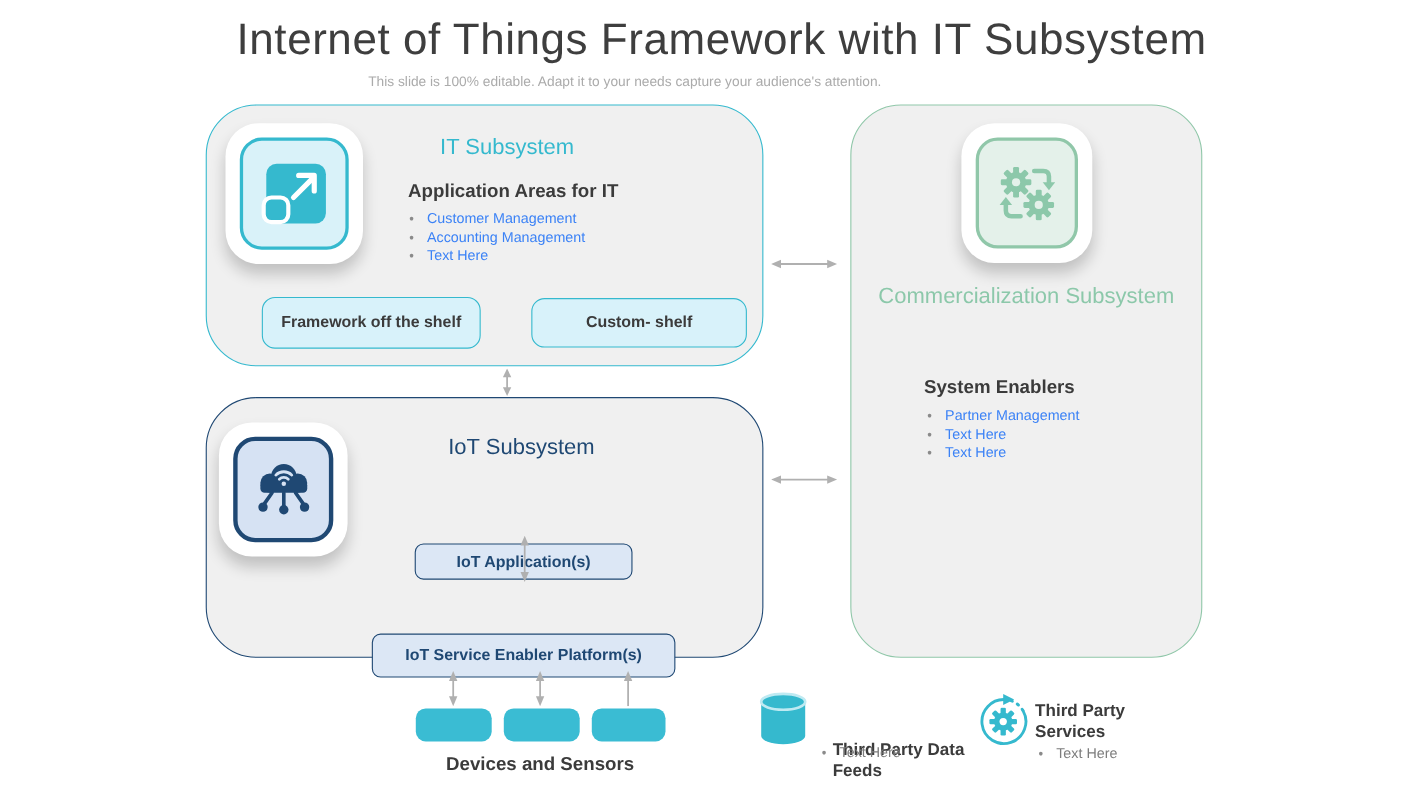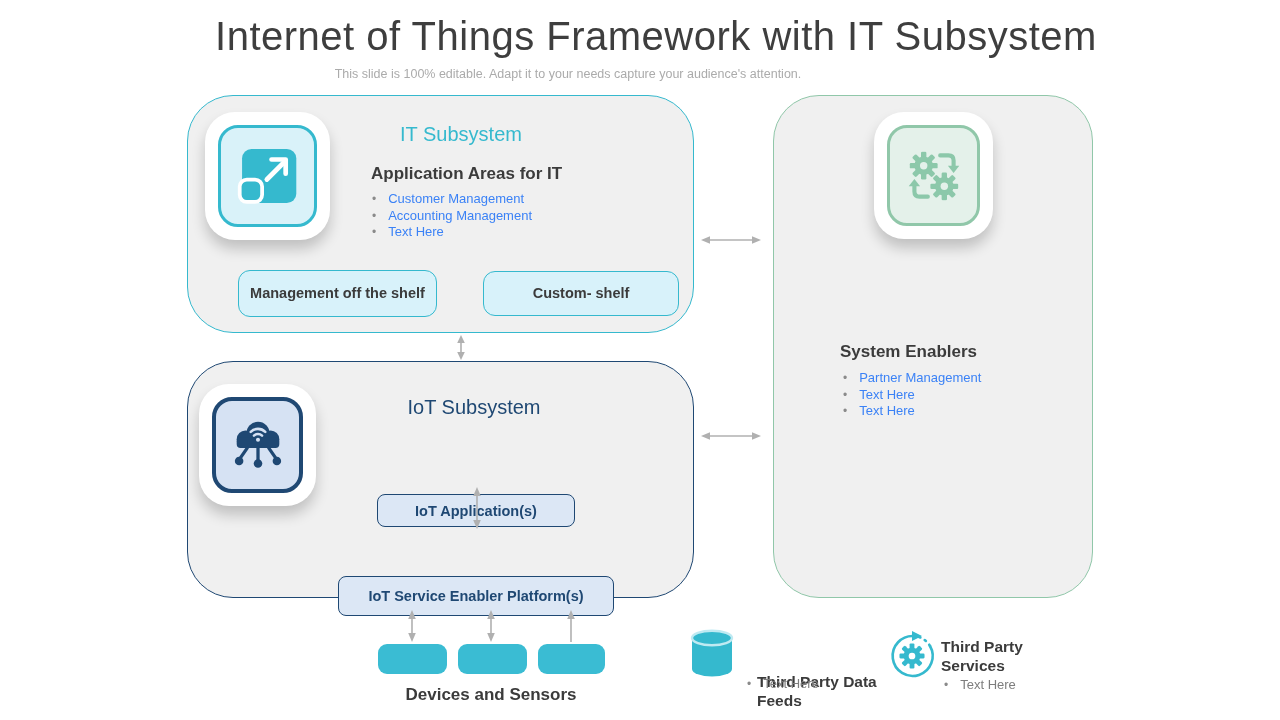--- a/index.html
+++ b/index.html
@@ -141,21 +141,21 @@
     <div class="bullet-row">
         <span class="dot"></span>
         <span>Accounting Management</span>
       </div>
     <div class="bullet-row">
         <span class="dot"></span>
         <span>Text Here</span>
       </div>
   </div>
 
-  <div class="chip chip1">Management off the shelf</div>
+  <div class="chip chip1">Framework off the shelf</div>
   <div class="chip chip2">Custom- shelf</div>
 
   <section class="bigbox iot-box"></section>
 
   <div class="icon-frame if-iot">
     <div class="icon-inner">
       <svg width="62" height="62" viewBox="0 0 64 64">
         <g fill="#1f4873">
           <circle cx="32" cy="20" r="12"></circle>
           <circle cx="19" cy="26" r="9"></circle>
@@ -191,20 +191,21 @@
         <use href="#gear" x="8" y="8" width="28" height="28"></use>
         <use href="#gear" x="28" y="28" width="28" height="28"></use>
         <path d="M38 12 h8 q5 0 5 5 v6" fill="none" stroke="#8cc8aa" stroke-width="4" stroke-linecap="round"></path>
         <polygon points="51,29 45.5,22 56.5,22" fill="#8cc8aa"></polygon>
         <path d="M26 52 h-8 q-5 0 -5 -5 v-6" fill="none" stroke="#8cc8aa" stroke-width="4" stroke-linecap="round"></path>
         <polygon points="13,35 7.5,42 18.5,42" fill="#8cc8aa"></polygon>
       </svg>
     </div>
   </div>
 
+  <div class="sub-title comm-title">Commercialization Subsystem</div>
   <div class="block-heading comm-heading">System Enablers</div>
 
   <div class="bullets comm-bullets">
     <div class="bullet-row">
         <span class="dot"></span>
         <span>Partner Management</span>
       </div>
     <div class="bullet-row">
         <span class="dot"></span>
         <span>Text Here</span>

